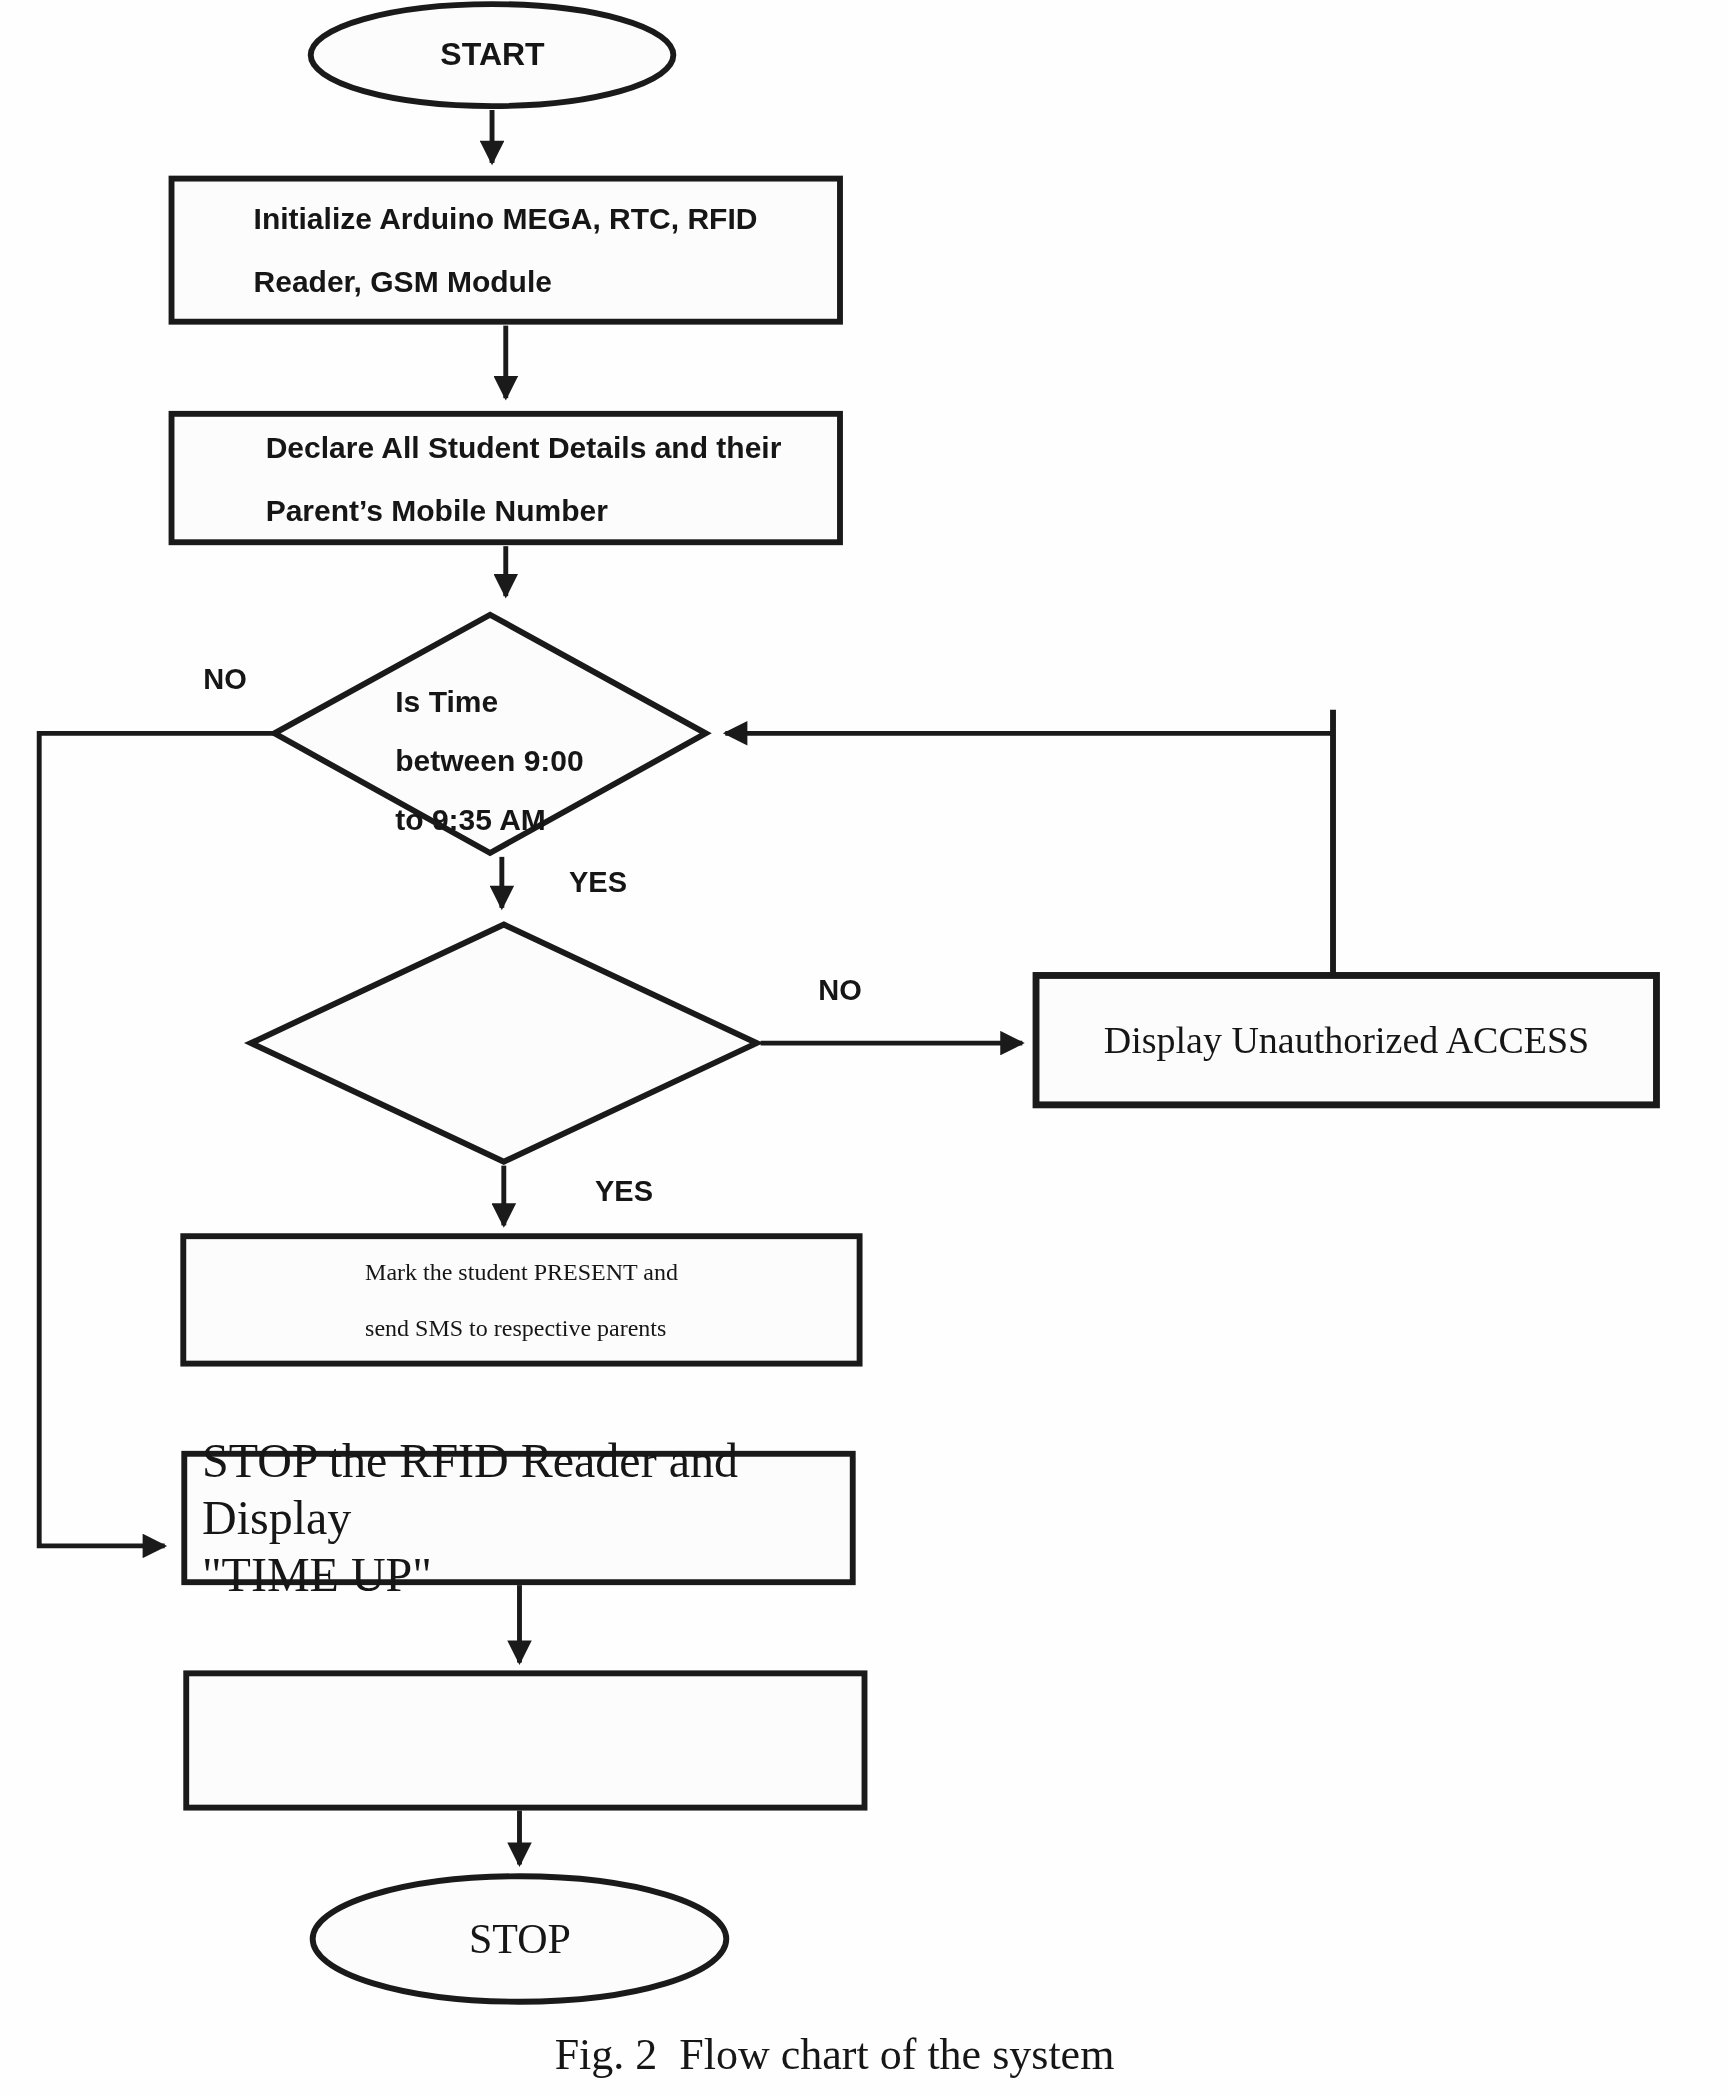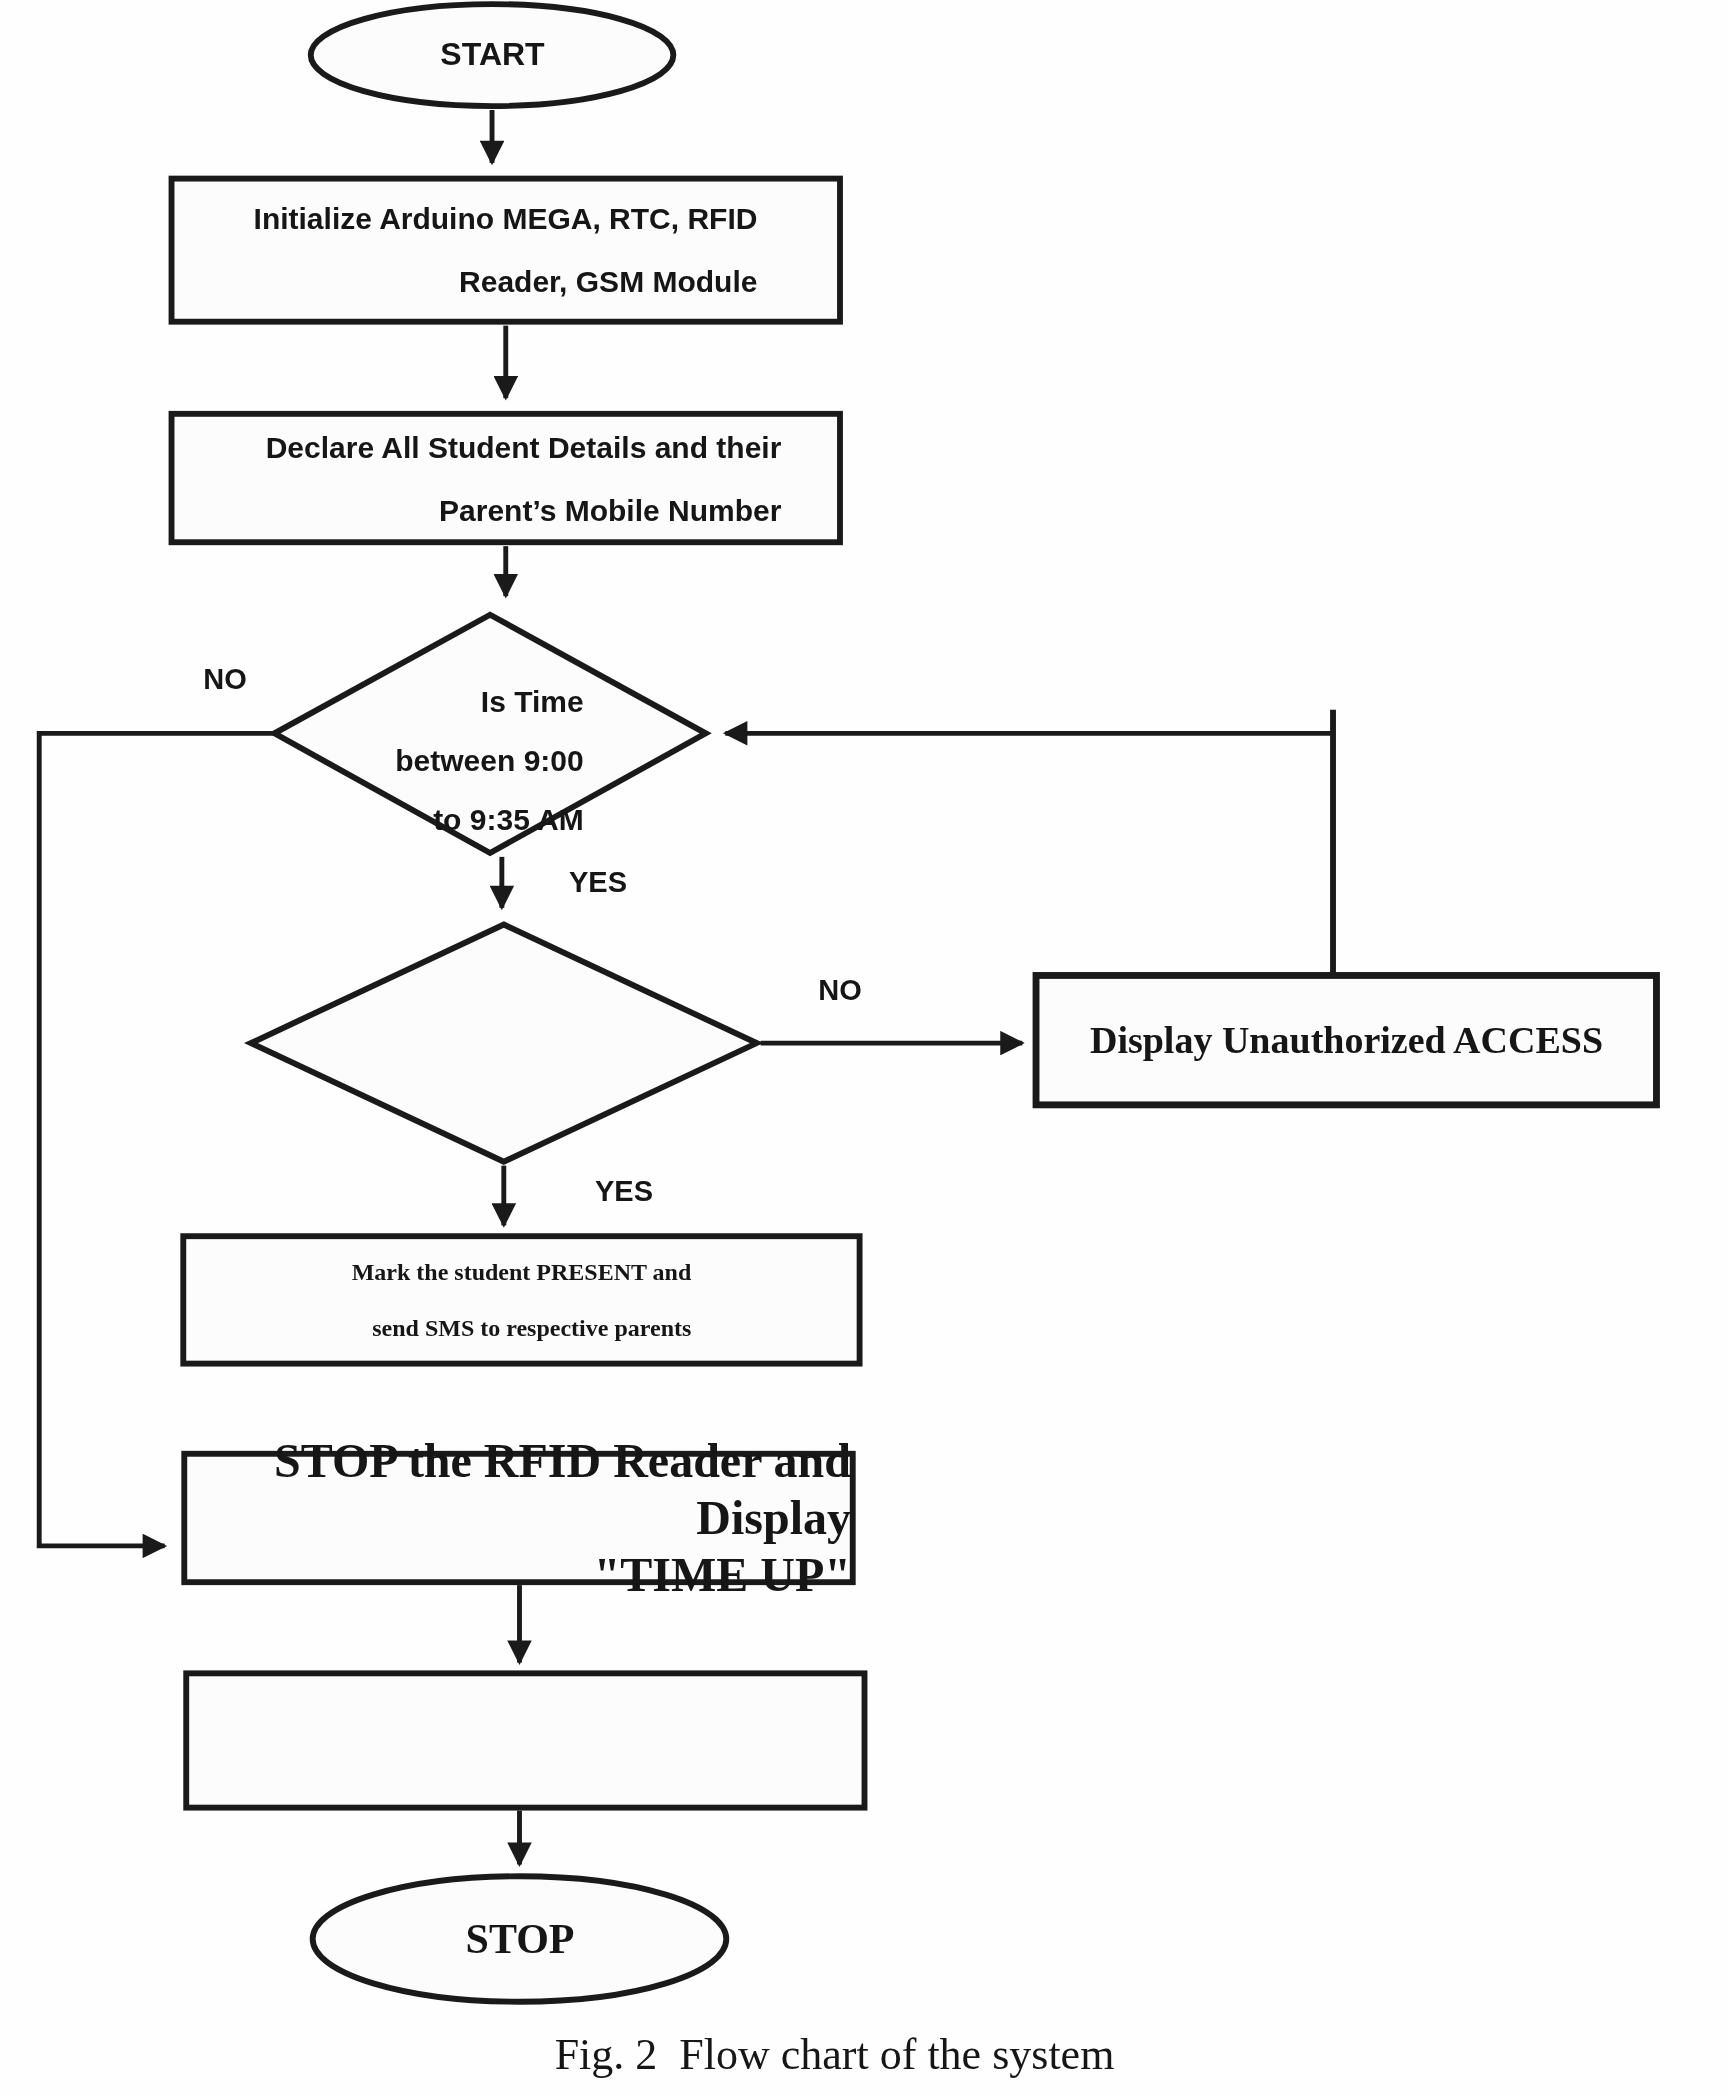--- a/index.html
+++ b/index.html
@@ -1,21 +1,21 @@
 <!DOCTYPE html>
 <html><head>
 <meta charset="utf-8">
 <style>
   html,body{margin:0;padding:0;background:#ffffff;}
   .canvas{position:relative;width:1729px;height:2096px;background:#fefefe;overflow:hidden;}
   .canvas svg{position:absolute;left:0;top:0;}
   .label{position:absolute;display:flex;align-items:center;justify-content:center;
-         text-align:right;white-space:pre-line;color:#161616;}
+         text-align:left;white-space:pre-line;color:#161616;}
   .sans{font-family:"Liberation Sans",sans-serif;font-weight:700;}
-  .serif{font-family:"Liberation Serif",serif;font-weight:700;}
+  .serif{font-family:"Liberation Serif",serif;font-weight:400;}
   .caption{font-family:"Liberation Serif",serif;font-weight:400;white-space:pre;}
 </style>
 </head>
 <body>
 
 <div class="canvas">
 
   <svg width="1729" height="2096" viewBox="0 0 1764 2138">
     <defs>
       <marker id="ah" viewBox="0 0 10 10" refX="9" refY="5" markerWidth="6" markerHeight="5" orient="auto-start-reverse">

